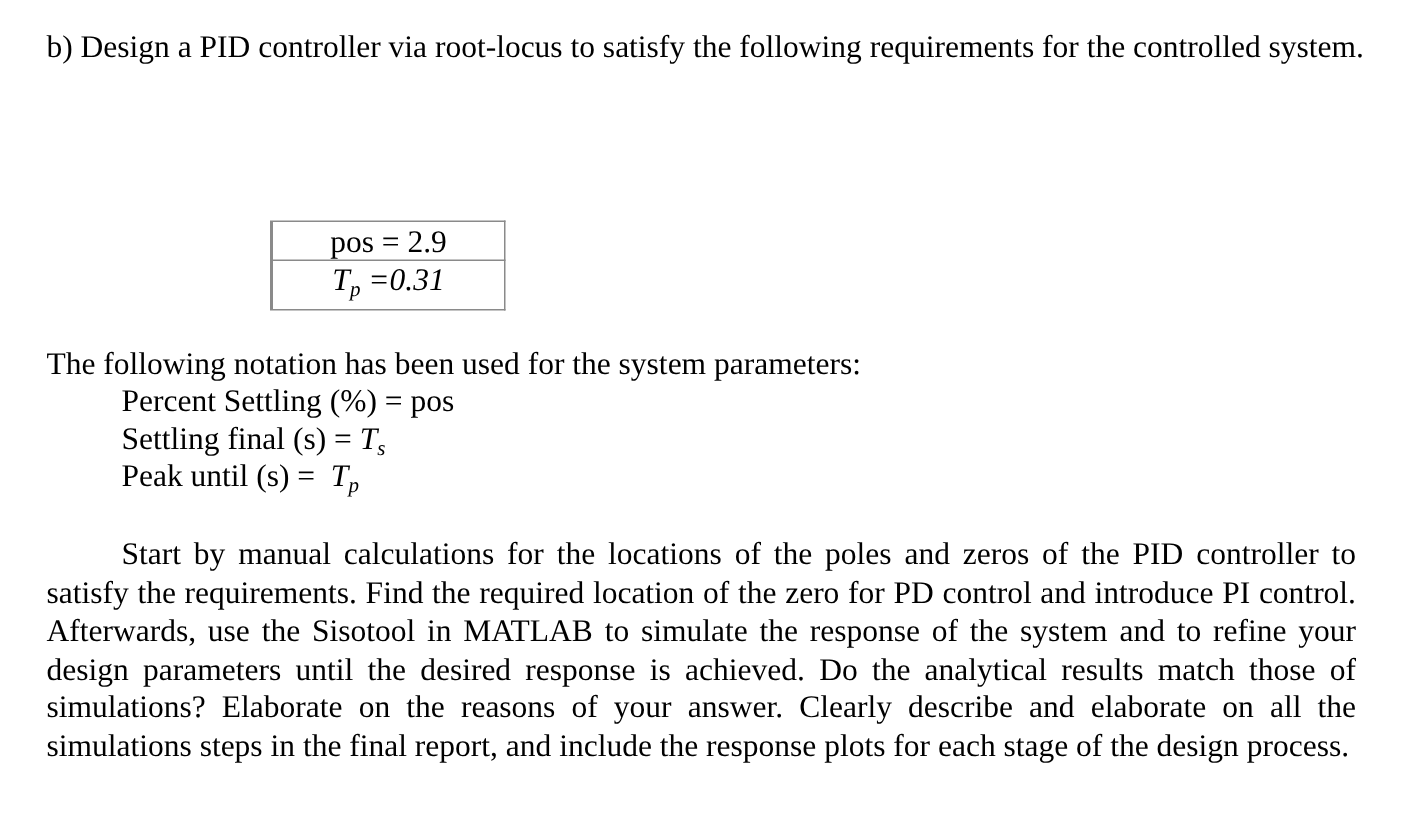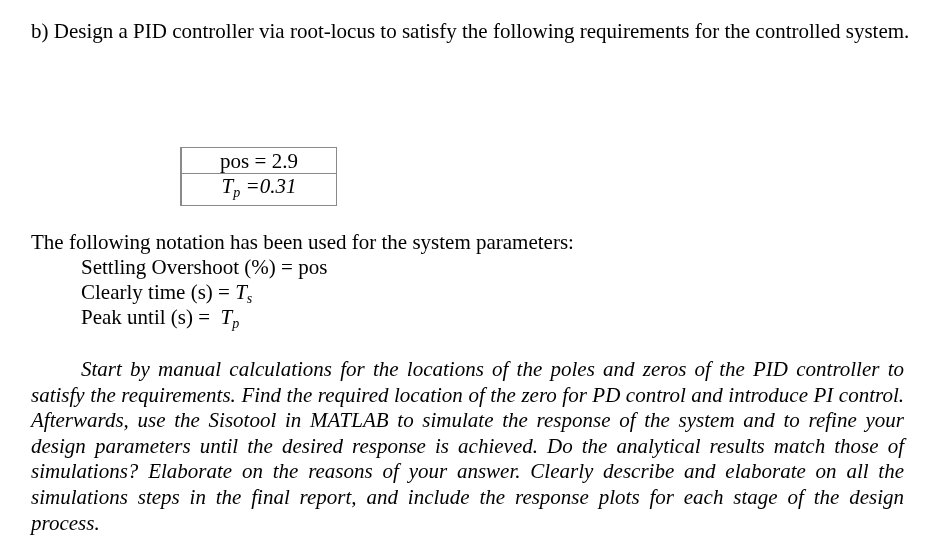--- a/index.html
+++ b/index.html
@@ -52,21 +52,20 @@
       top: 255px;
     }
     .notation-list div { height: 25px; line-height: 25px; }
     .para {
       left: 31px;
       top: 357px;
       width: 873px;
       text-align: justify;
       text-indent: 50px;
       line-height: 25.6px;
-      font-style: italic;
     }
   </style>
 </head>
 <body>
 
 <div class="abs intro">b) Design a PID controller via root-locus to satisfy the following requirements for the controlled system.</div>
 
 <table class="abs req-table">
   <tbody>
       <tr>
@@ -74,18 +73,18 @@
   </tr>
   <tr>
     <td class="italic"><span>T</span><span class="sub">p</span><span> =</span><span>0.31</span></td>
   </tr>
 </tbody>
   </table>
 
 <div class="abs notation-head">The following notation has been used for the system parameters:</div>
 
 <div class="abs notation-list">
-  <div><span>Settling Overshoot (%) = </span><span>pos</span></div>
-  <div><span>Clearly time (s) = </span><span class="italic">T</span><span class="sub">s</span></div>
+  <div><span>Percent Settling (%) = </span><span>pos</span></div>
+  <div><span>Settling final (s) = </span><span class="italic">T</span><span class="sub">s</span></div>
   <div><span style="white-space:pre">Peak until (s) =  </span><span class="italic">T</span><span class="sub">p</span></div>
 </div>
 
 <div class="abs para">Start by manual calculations for the locations of the poles and zeros of the PID controller to satisfy the requirements. Find the required location of the zero for PD control and introduce PI control. Afterwards, use the Sisotool in MATLAB to simulate the response of the system and to refine your design parameters until the desired response is achieved. Do the analytical results match those of simulations? Elaborate on the reasons of your answer. Clearly describe and elaborate on all the simulations steps in the final report, and include the response plots for each stage of the design process.</div>
 
 </body></html>

